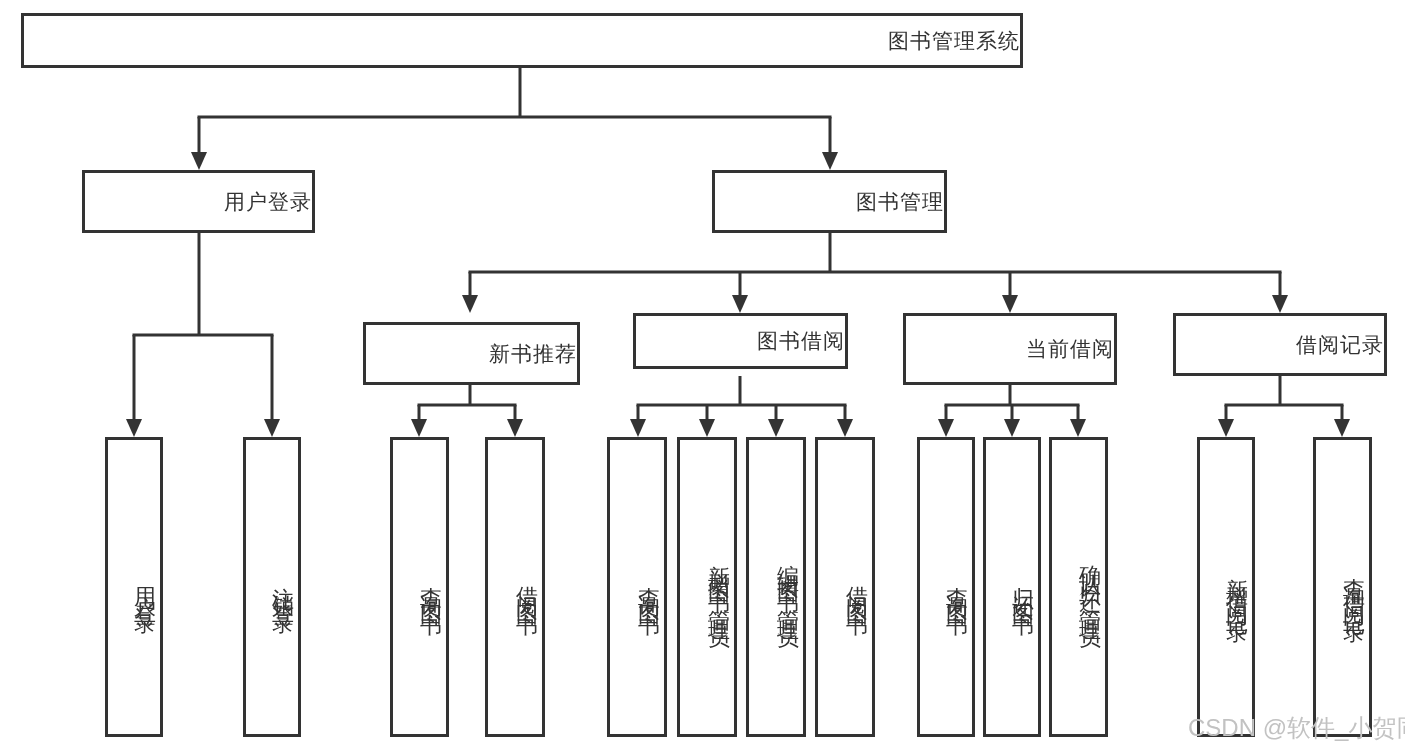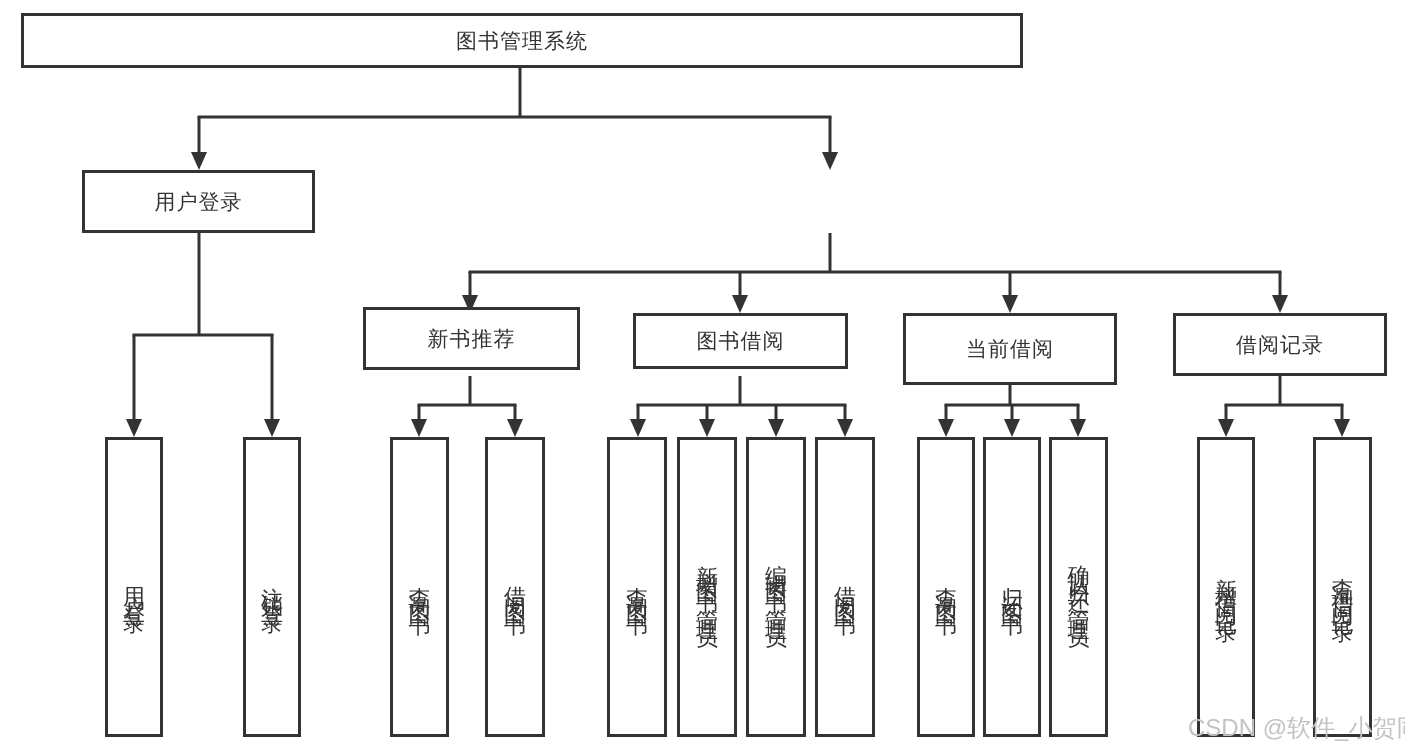--- a/index.html
+++ b/index.html
@@ -15,37 +15,37 @@
     background:#ffffff;
     overflow:hidden;
     font-family:"Liberation Sans", sans-serif;
   }
   #connectors{position:absolute;left:0;top:0;width:1405px;height:747px;}
   .box{
     position:absolute;
     background:var(--fill);
     border:3px solid var(--line);
     box-sizing:border-box;
-    display:flex;align-items:center;justify-content:center;
+    display:flex;align-items:center;justify-content:flex-end;
     z-index:2;
   }
   .lbl{color:var(--ink);white-space:nowrap;}
   .h-lbl{font-size:21px;letter-spacing:1px;}
   .v-lbl{
     writing-mode:vertical-rl;
     text-orientation:mixed;
     font-size:22px;
     letter-spacing:9px;
     white-space:normal;
   }
   
   #b-root{left:21px;top:13px;width:1002px;height:55px;}
   #b-user{left:82px;top:170px;width:233px;height:63px;}
   #b-mgmt{left:712px;top:170px;width:235px;height:63px;}
-  #b-newrec{left:363px;top:307px;width:217px;height:63px;}
+  #b-newrec{left:363px;top:322px;width:217px;height:63px;}
   #b-borrow{left:633px;top:313px;width:215px;height:56px;}
   #b-current{left:903px;top:313px;width:214px;height:72px;}
   #b-records{left:1173px;top:313px;width:214px;height:63px;}
   .leaf{top:437px;height:300px;}
   #b-l1{left:105px;width:58px;}
   #b-l2{left:243px;width:58px;}
   #b-l3{left:390px;width:59px;}
   #b-l4{left:485px;width:60px;}
   #b-l5{left:607px;width:60px;}
   #b-l6{left:677px;width:60px;}
@@ -125,20 +125,23 @@
       <polygon points="1334,419 1350,419 1342,437" fill="var(--line)"></polygon>
     </svg>
 
   <div class="box" id="b-root">
     <span class="lbl h-lbl">图书管理系统</span>
   </div>
 
   <div class="box" id="b-user">
     <span class="lbl h-lbl">用户登录</span>
   </div>
+  <div class="box" id="b-mgmt">
+    <span class="lbl h-lbl">图书管理</span>
+  </div>
 
   <div class="box" id="b-newrec">
     <span class="lbl h-lbl">新书推荐</span>
   </div>
   <div class="box" id="b-borrow">
     <span class="lbl h-lbl">图书借阅</span>
   </div>
   <div class="box" id="b-current">
     <span class="lbl h-lbl">当前借阅</span>
   </div>

